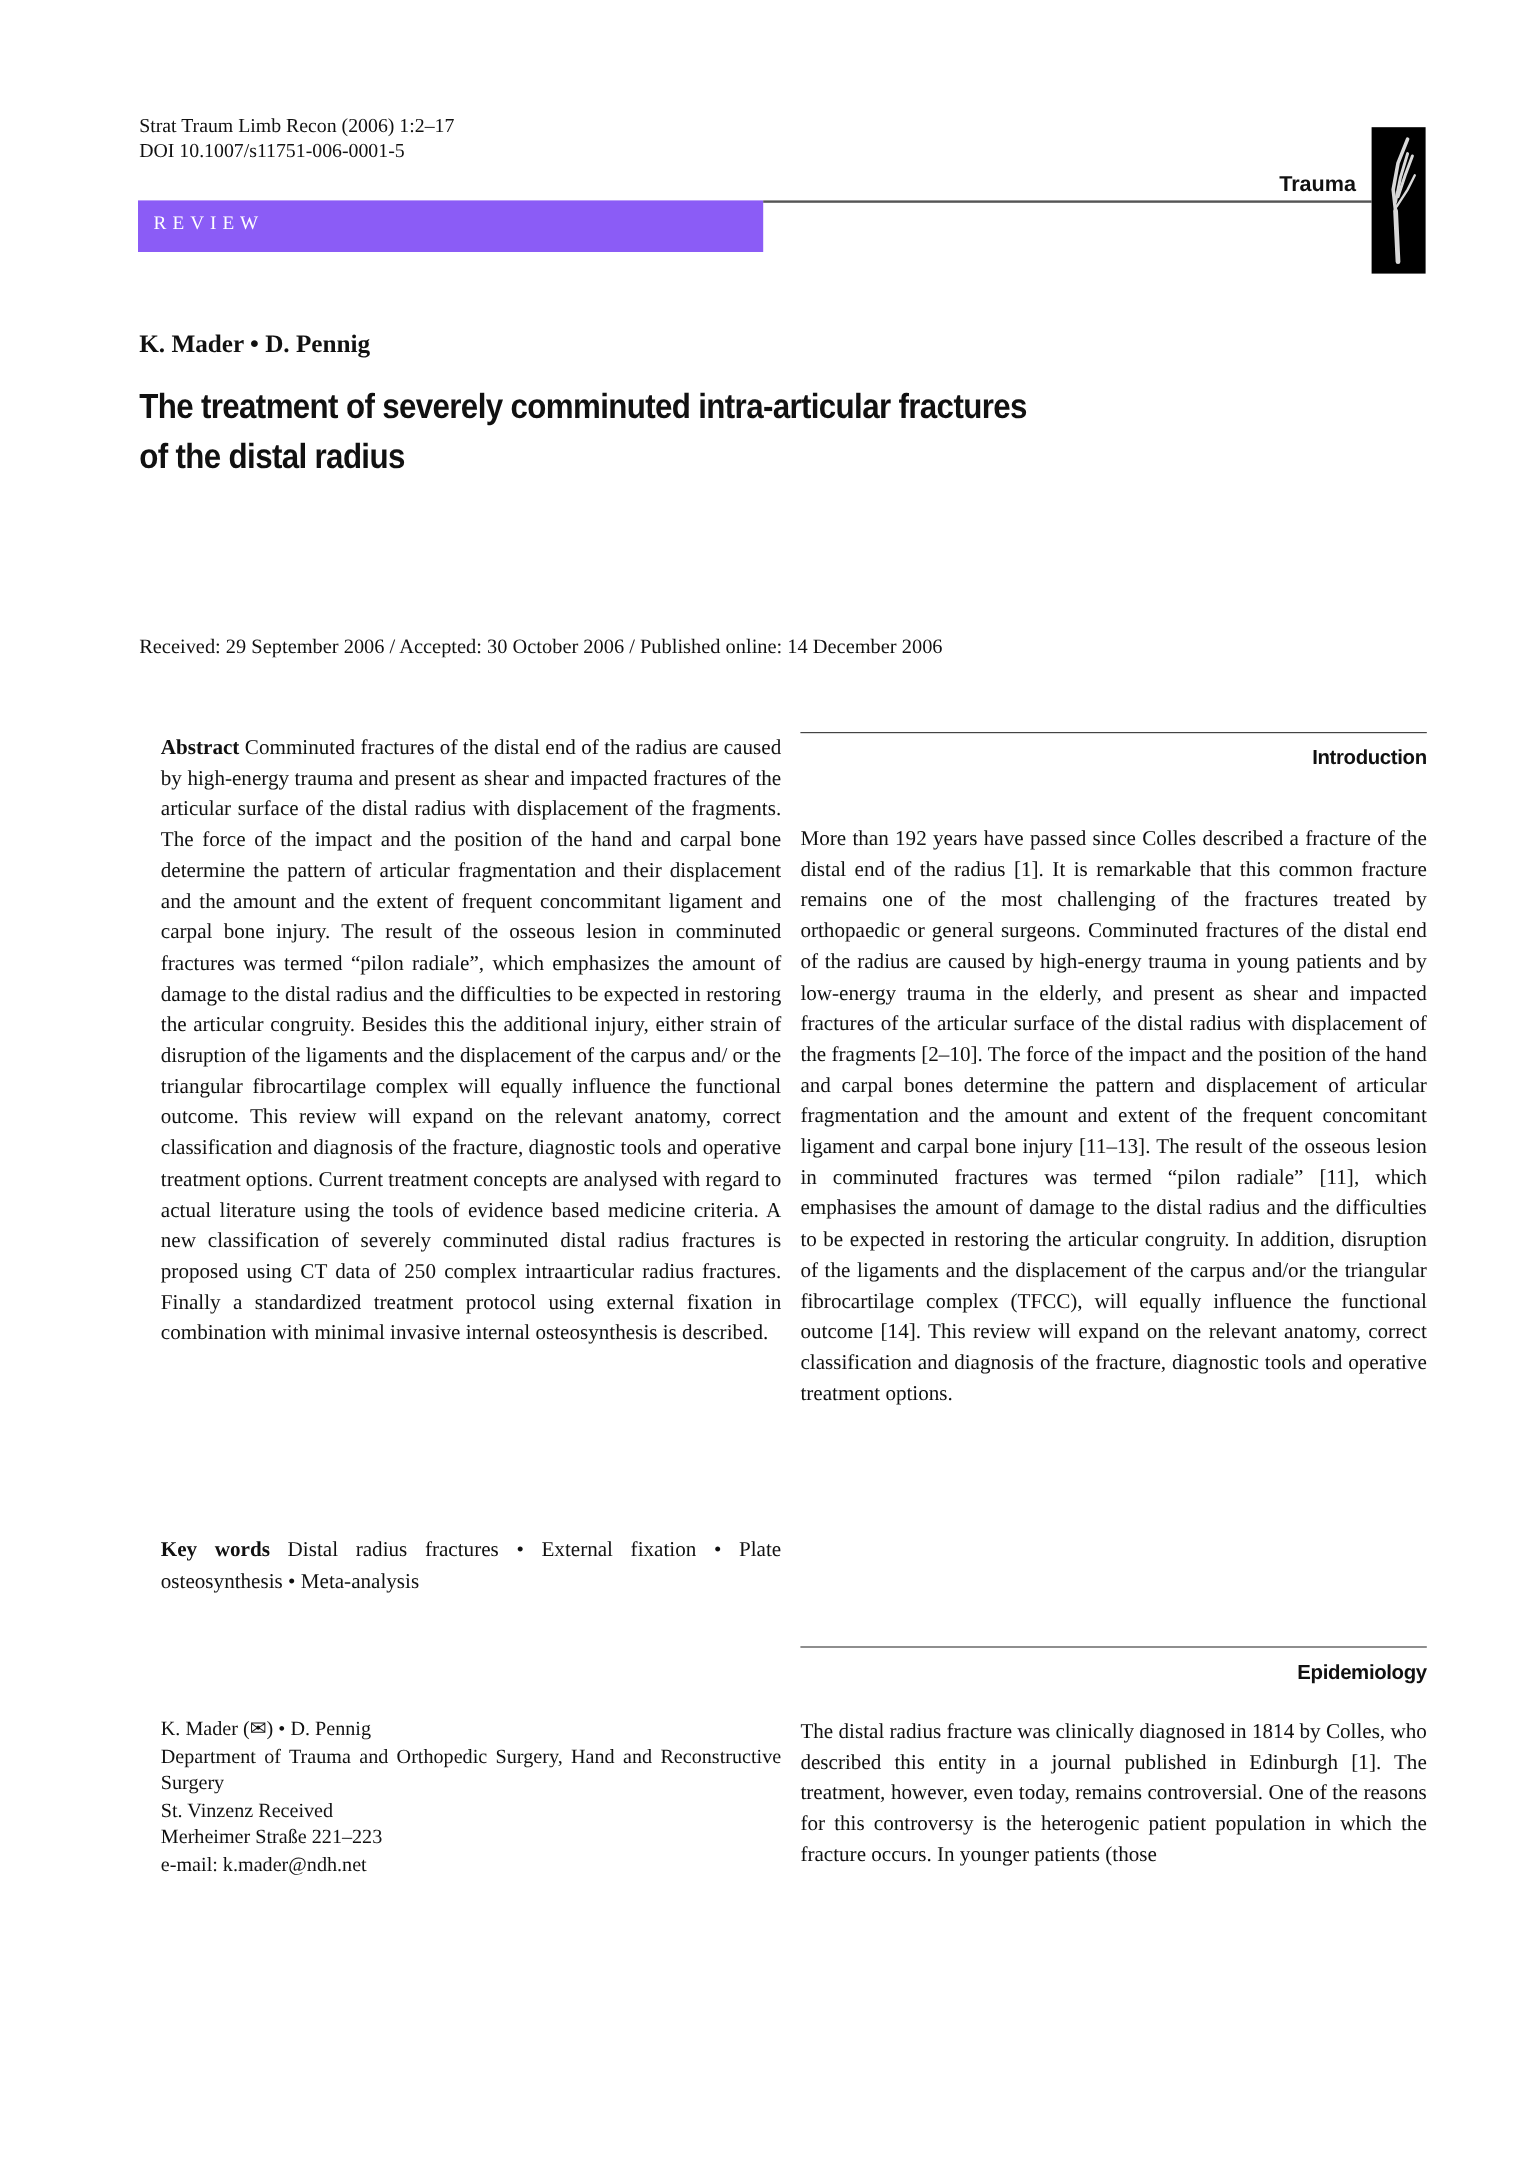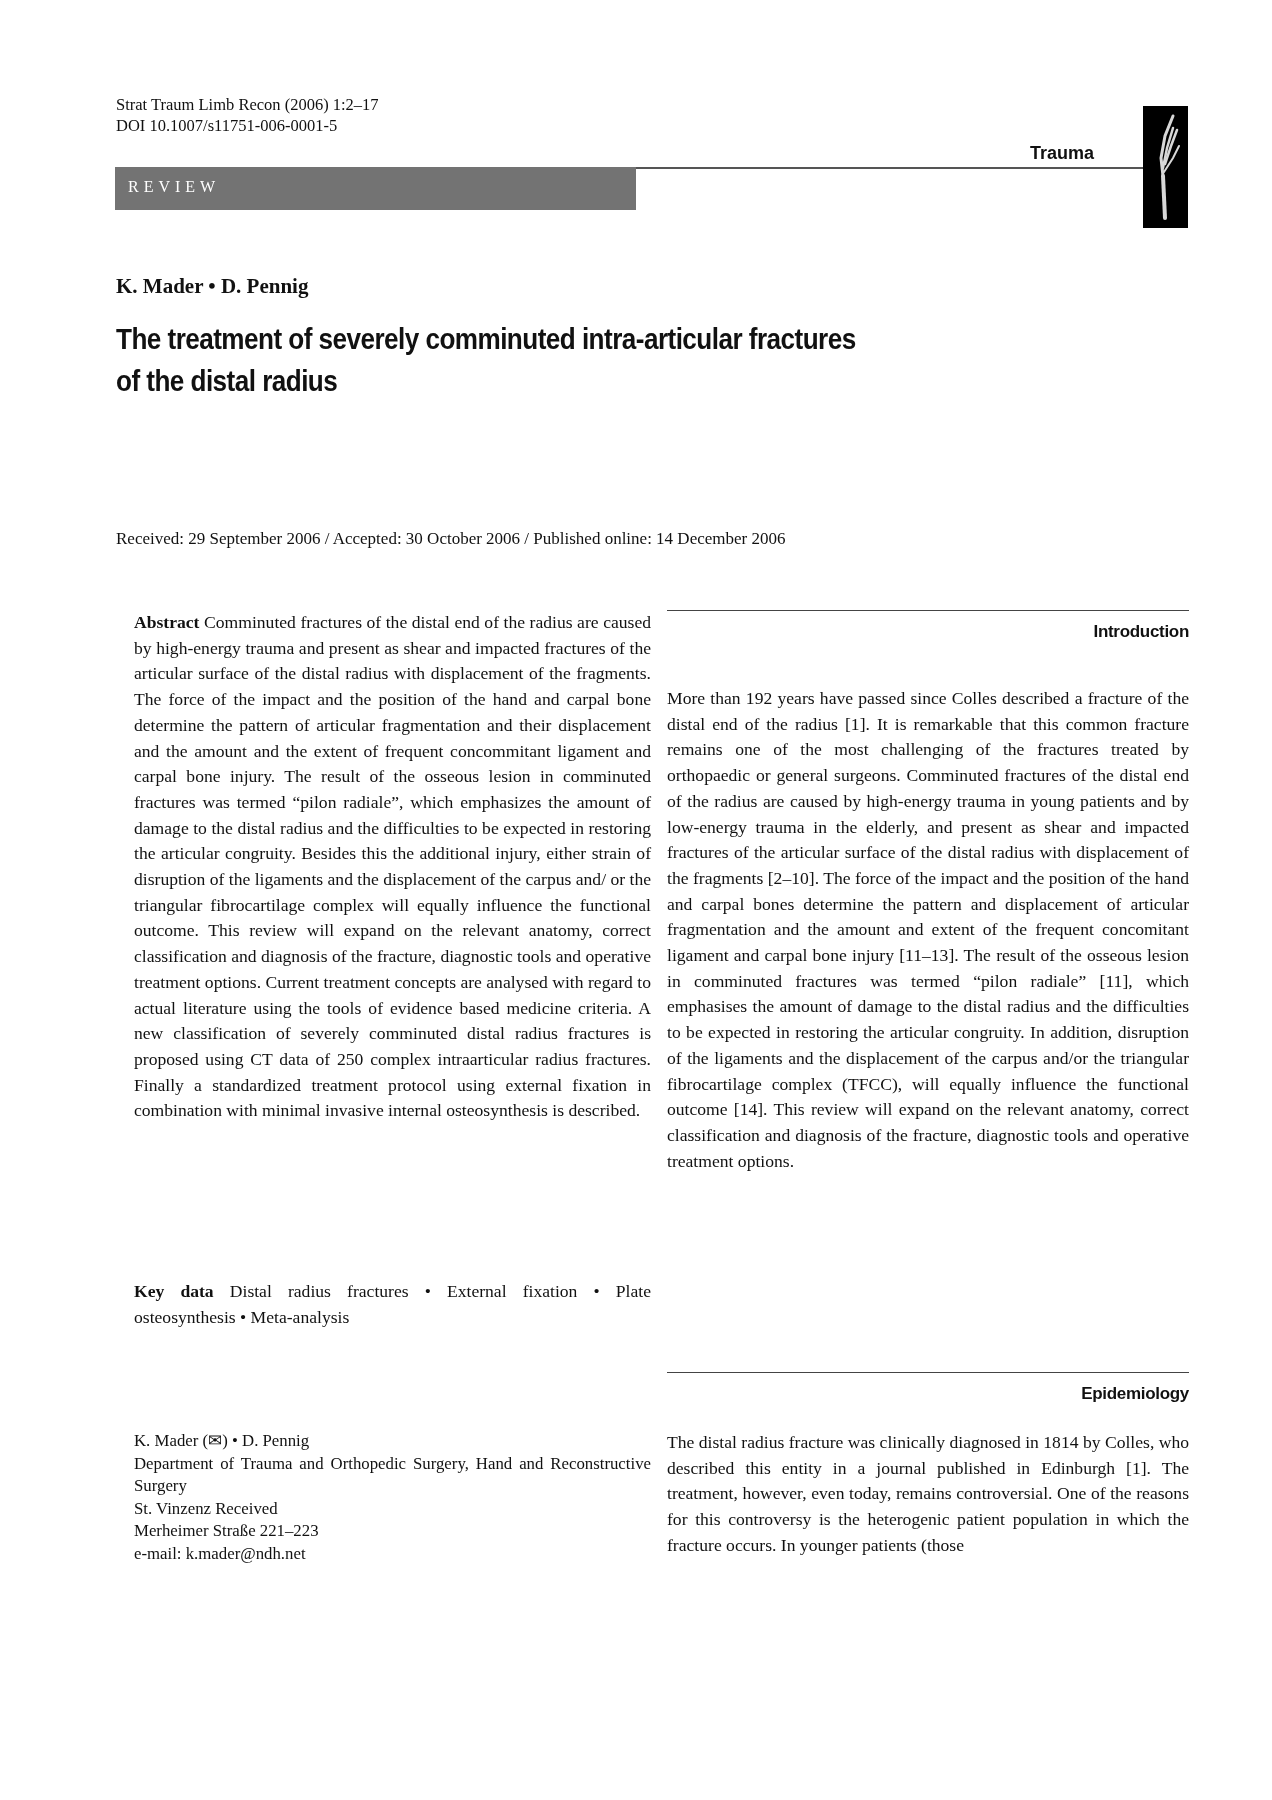--- a/index.html
+++ b/index.html
@@ -1,21 +1,21 @@
 <!DOCTYPE html>
 <html><head>
 <meta charset="utf-8">
 <style>
   html, body { margin: 0; padding: 0; background: #ffffff; }
   body { width: 1272px; height: 1800px; position: relative; overflow: hidden; color: #111; font-family: "Liberation Serif", serif; }
   .abs { position: absolute; }
   .journal { left: 116px; top: 94px; font-size: 16.5px; line-height: 21px; }
-  .review-bar { left: 115px; top: 167px; width: 521px; height: 43px; background: #737373; color: #fff; font-size: 16px; letter-spacing: 5px; box-sizing: border-box; padding: 11px 0 0 13px; }
+  .review-bar { left: 115px; top: 167px; width: 521px; height: 43px; background: #8b5cf6; color: #fff; font-size: 16px; letter-spacing: 5px; box-sizing: border-box; padding: 11px 0 0 13px; }
   .top-rule { left: 636px; top: 167px; width: 507px; height: 0; border-top: 2px solid #555; }
-  .trauma { left: 1030px; top: 143px; width: 100px; text-align: left; font-family: "Liberation Sans", sans-serif; font-weight: bold; font-size: 18px; }
+  .trauma { left: 1030px; top: 143px; width: 100px; text-align: right; font-family: "Liberation Sans", sans-serif; font-weight: bold; font-size: 18px; }
   .hand { left: 1143px; top: 106px; width: 45px; height: 122px; background: #000; }
   .authors { left: 116px; top: 274px; font-size: 21px; font-weight: bold; }
   .title { left: 116px; top: 318px; width: 980px; font-family: "Liberation Sans", sans-serif; font-weight: bold; font-size: 29px; line-height: 42px; letter-spacing: -0.6px; transform: scaleX(0.9); transform-origin: left top; }
   .received { left: 116px; top: 529px; font-size: 17px; }
   .col { font-size: 17.6px; line-height: 25.7px; text-align: justify; }
   .col-left { left: 134px; width: 517px; }
   .col-right { left: 667px; width: 522px; }
   .hyph { hyphens: auto; }
   .rule { height: 0; border-top: 1.5px solid #444; }
   .sec-head { font-family: "Liberation Sans", sans-serif; font-weight: bold; font-size: 17px; letter-spacing: -0.3px; text-align: right; }
@@ -55,21 +55,21 @@
 </div>
 
 <div class="abs received">Received: 29 September 2006 / Accepted: 30 October 2006 / Published online: 14 December 2006</div>
 
 <div class="abs col col-left hyph" style="top:610px;">
   <span class="abs-label">Abstract</span>
   <span>Comminuted fractures of the distal end of the radius are caused by high-energy trauma and present as shear and impacted fractures of the articular surface of the distal radius with displacement of the fragments. The force of the impact and the position of the hand and carpal bone determine the pattern of articular fragmentation and their displacement and the amount and the extent of frequent concommitant ligament and carpal bone injury. The result of the osseous lesion in comminuted fractures was termed “pilon radiale”, which emphasizes the amount of damage to the distal radius and the difficulties to be expected in restoring the articular congruity. Besides this the additional injury, either strain of disruption of the ligaments and the displacement of the carpus and/ or the triangular fibrocartilage complex will equally influence the functional outcome. This review will expand on the relevant anatomy, correct classification and diagnosis of the fracture, diagnostic tools and operative treatment options. Current treatment concepts are analysed with regard to actual literature using the tools of evidence based medicine criteria. A new classification of severely comminuted distal radius fractures is proposed using CT data of 250 complex intraarticular radius fractures. Finally a standardized treatment protocol using external fixation in combination with minimal invasive internal osteosynthesis is described.</span>
 </div>
 
 <div class="abs col col-left" style="top:1279px;">
-  <span class="kw-label">Key data</span>
+  <span class="kw-label">Key words</span>
   <span>Distal radius fractures • External fixation • Plate osteosynthesis • Meta-analysis</span>
 </div>
 
 <div class="abs addr col-left" style="top:1430px;">
   <div>
     <span>K. Mader (</span><span>✉</span><span>) • D. Pennig</span>
   </div>
   <div>Department of Trauma and Orthopedic Surgery, Hand and Reconstructive Surgery</div>
   <div>St. Vinzenz Received</div>
   <div>Merheimer Straße 221–223</div>

